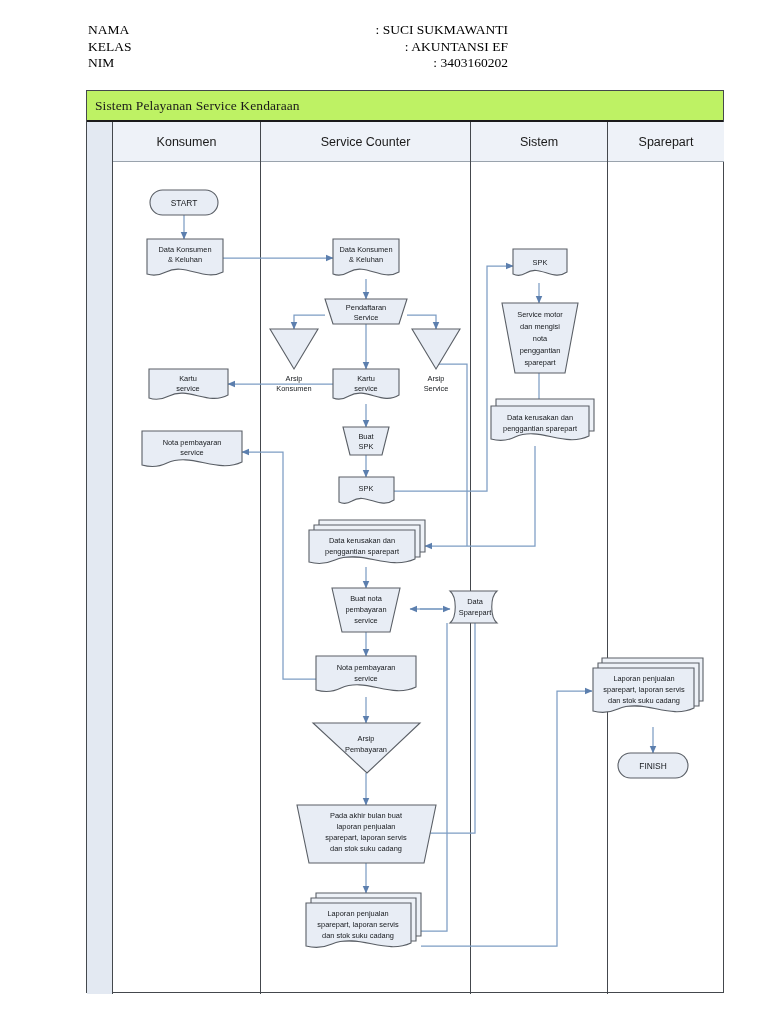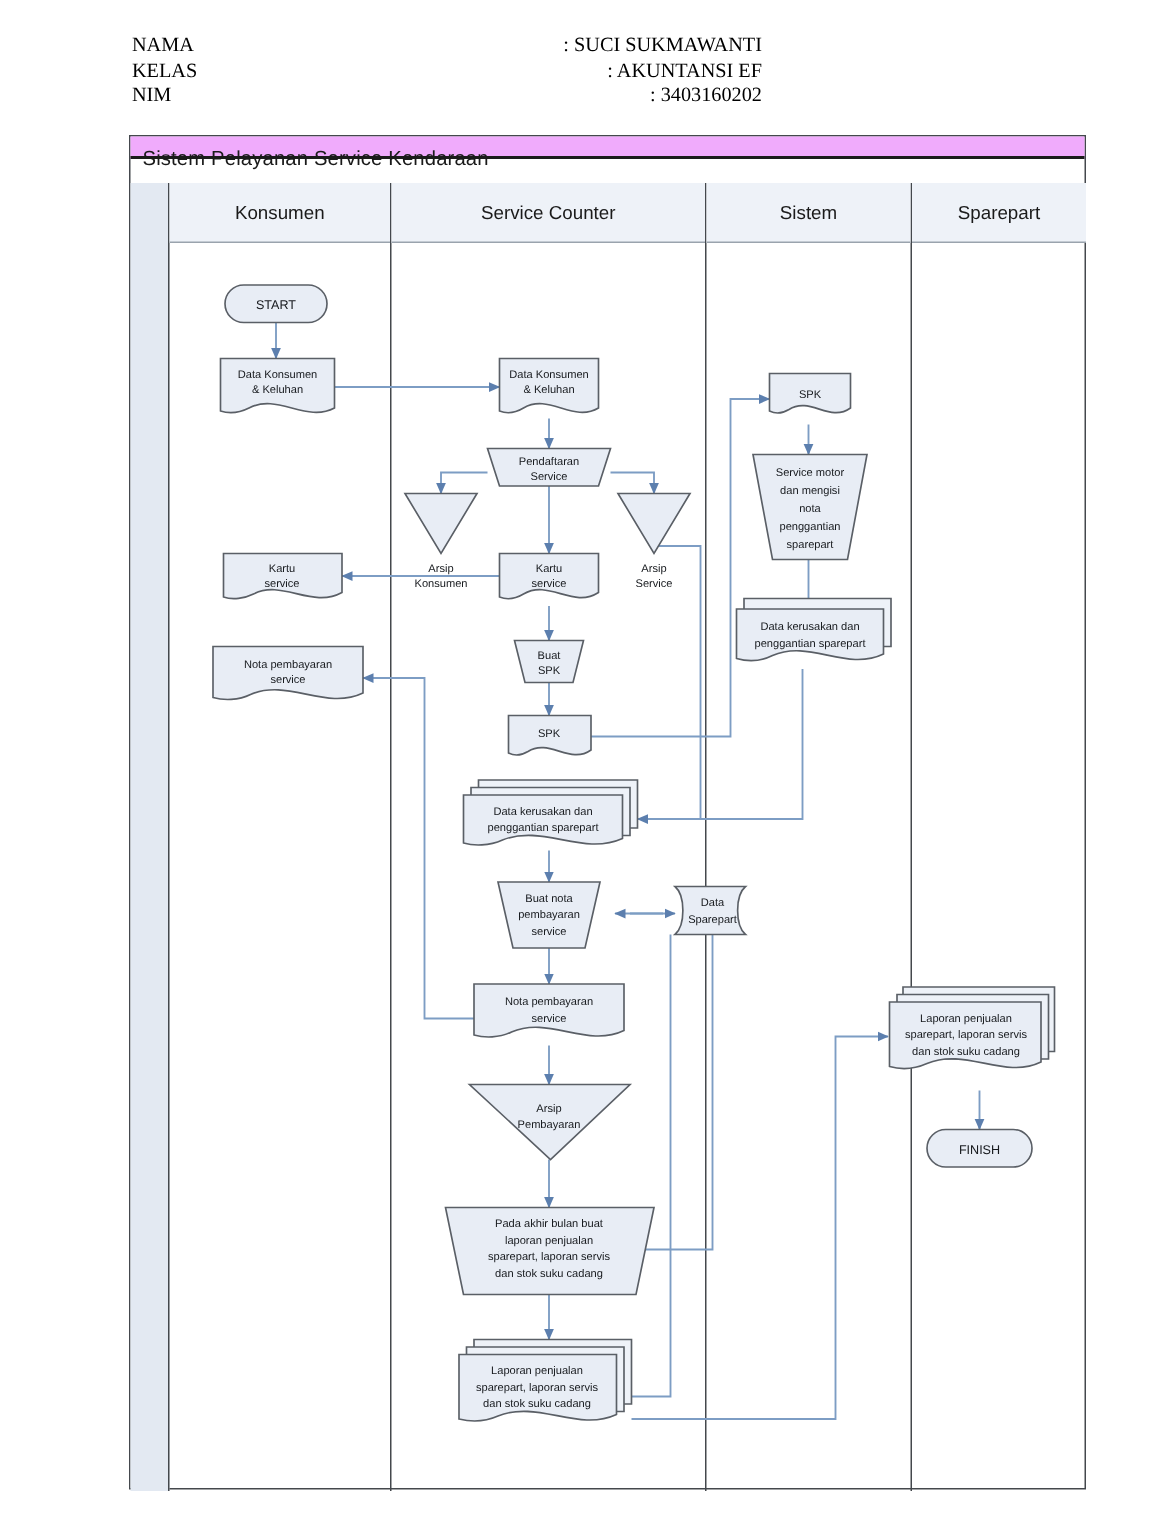--- a/index.html
+++ b/index.html
@@ -7,21 +7,21 @@
 
   
   #hdr{position:absolute;left:88px;top:22px;width:420px;font-family:"Liberation Serif",serif;}
   #hdr .row{display:flex;font-size:13.5px;line-height:16.5px;color:#000;justify-content:space-between;}
   #hdr .lbl{width:86px;}
   #hdr .val{white-space:nowrap;}
 
   
   #frame{position:absolute;left:86px;top:90px;width:638px;height:903px;border:1.3px solid #44484d;box-sizing:border-box;background:#fff;}
 
-  #titlebar{position:absolute;left:0;top:0;width:100%;height:15px;background:#f0abfc;border-bottom:2px solid #1b1b1b;box-sizing:border-box;}
+  #titlebar{position:absolute;left:0;top:0;width:100%;height:31px;background:#bef264;border-bottom:2px solid #1b1b1b;box-sizing:border-box;font-family:Liberation Serif, serif;}
   #titlebar span{position:absolute;left:8px;top:7px;font-size:13.5px;color:#1a1a1a;letter-spacing:.1px;}
 
   #leftband{position:absolute;left:0;top:31px;width:26px;height:872px;background:#e3e9f2;border-right:1.3px solid #44484d;box-sizing:border-box;}
 
   .lane{position:absolute;top:31px;height:872px;box-sizing:border-box;border-right:1.3px solid #44484d;}
   .lane.last{border-right:none;}
   .lane-hd{position:absolute;left:0;top:0;width:100%;height:40px;background:#eef2f8;border-bottom:1.1px solid #9aa3ad;box-sizing:border-box;display:flex;align-items:center;justify-content:center;}
   .lane-hd span{font-size:12.5px;color:#1a1a1a;}
 
   

